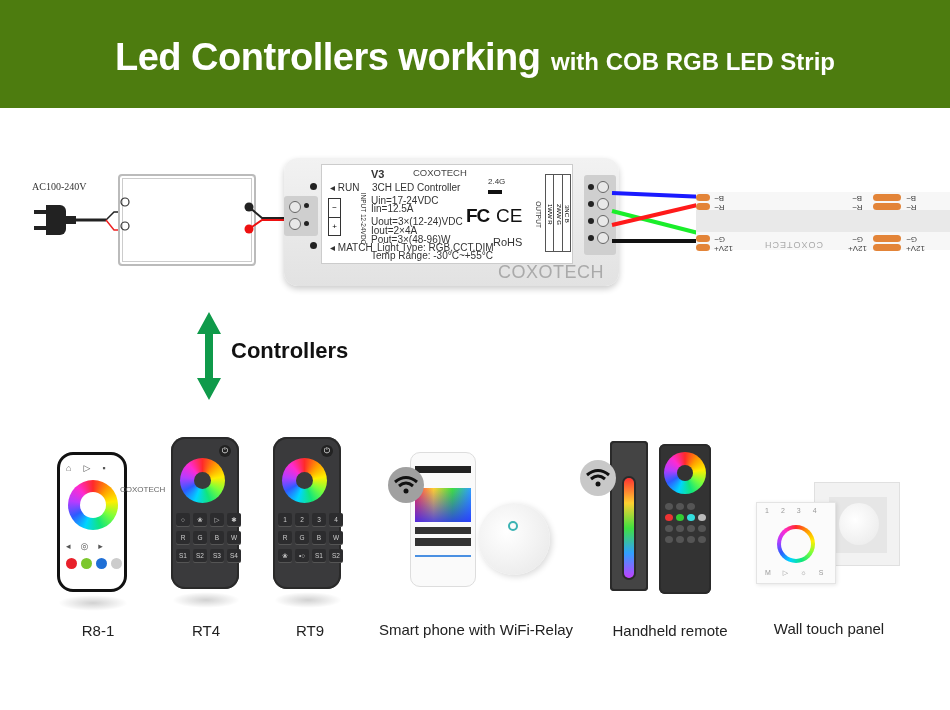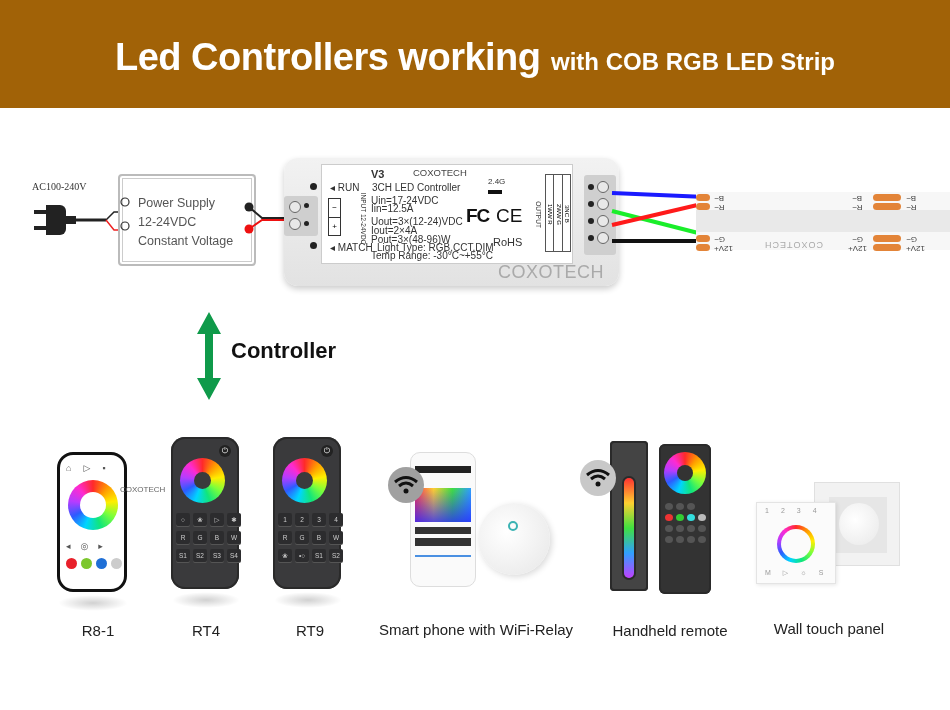--- a/index.html
+++ b/index.html
@@ -1,19 +1,19 @@
 <!DOCTYPE html>
 <html><head>
 <meta charset="utf-8">
 <style>
   * { box-sizing: border-box; margin: 0; padding: 0; }
   html, body { width: 950px; height: 710px; background: #ffffff; overflow: hidden; }
   body { position: relative; font-family: "Liberation Sans", sans-serif; }
 
-  .banner { position: absolute; left: 0; top: 0; width: 950px; height: 108px; background: #a16207; }
+  .banner { position: absolute; left: 0; top: 0; width: 950px; height: 108px; background: #4d7c0f; }
   .banner-title { position: absolute; left: 0; right: 0; top: 36px; text-align: center; color: #fff; white-space: nowrap; }
   .banner-title .big { font-size: 38px; font-weight: bold; letter-spacing: -0.5px; }
   .banner-title .small { font-size: 24px; font-weight: bold; margin-left: 6px; }
 
   
   .ac-label { position: absolute; left: 32px; top: 181px; font-size: 10px; color: #333; font-family: Liberation Serif, serif; }
   .plug { position: absolute; left: 34px; top: 202px; }
   .psu { position: absolute; left: 118px; top: 174px; width: 138px; height: 92px; border: 2px solid #bbb; border-radius: 4px; background: #fff; box-shadow: inset 0 0 0 2px #fff, inset 0 0 0 3px #ccc; }
   .psu-text { position: absolute; left: 18px; top: 18px; font-size: 12.5px; color: #555; line-height: 19px; }
   .psu-text div { white-space: nowrap; }
@@ -64,25 +64,20 @@
     <line x1="42" y1="18" x2="72" y2="18" stroke="#222" stroke-width="3"></line>
     <path d="M72 18 L80 10 L86 10" stroke="#222" stroke-width="1.5" fill="none"></path>
     <path d="M72 18 L80 28 L86 28" stroke="#e22" stroke-width="1.5" fill="none"></path>
   </svg>
 
   <div class="psu">
     <svg style="position:absolute;left:-1px;top:20px" width="12" height="40">
       <circle cx="6" cy="6" r="4" fill="none" stroke="#333" stroke-width="1.2"></circle>
       <circle cx="6" cy="30" r="4" fill="none" stroke="#333" stroke-width="1.2"></circle>
     </svg>
-    <div class="psu-text">
-      <div>Power Supply</div>
-      <div>12-24VDC</div>
-      <div>Constant Voltage</div>
-    </div>
   </div>
 
   <svg style="position:absolute;left:240px;top:196px" width="50" height="50">
     <circle cx="9" cy="11" r="4.5" fill="#222"></circle>
     <circle cx="9" cy="33" r="4.5" fill="#e11"></circle>
     <path d="M9 11 L22 22 L44 22" stroke="#222" stroke-width="2" fill="none"></path>
     <path d="M9 33 L22 24 L44 24" stroke="#e11" stroke-width="2" fill="none"></path>
   </svg>
 
   <div class="ctrl-body"></div>
@@ -168,21 +163,21 @@
   <div class="pad" style="left:873px;top:244px;width:28px"></div>
   <div class="strip-txt" style="left:906px;top:194px">B−</div>
   <div class="strip-txt" style="left:906px;top:203px">R−</div>
   <div class="strip-txt" style="left:906px;top:235px">G−</div>
   <div class="strip-txt" style="left:906px;top:244px">12V+</div>
 </div>
 
 <svg class="compat-arrow" width="26" height="88" viewBox="0 0 26 88">
   <polygon points="13,0 25,22 17,22 17,66 25,66 13,88 1,66 9,66 9,22 1,22" fill="#0F9A4A"></polygon>
 </svg>
-<div class="compat-label">Controller</div>
+<div class="compat-label">Controllers</div>
 
 <div>
 
   <div>
     <div style="position:absolute;left:57px;top:452px;width:70px;height:140px;background:#fff;border:3px solid #111;border-radius:16px 16px 16px 16px / 16px 16px 16px 16px;"></div>
     <div style="position:absolute;left:66px;top:463px;font-size:9px;color:#555;letter-spacing:12px">⌂▷▪</div>
     <div class="wheel" style="left:68px;top:480px;width:50px;height:50px">
         <div class="hub" style="left:12px;top:12px;width:26px;height:26px;background:#fff"></div>
       </div>
     <div style="position:absolute;left:120px;top:485px;font-size:8px;color:#666">COXOTECH</div>

